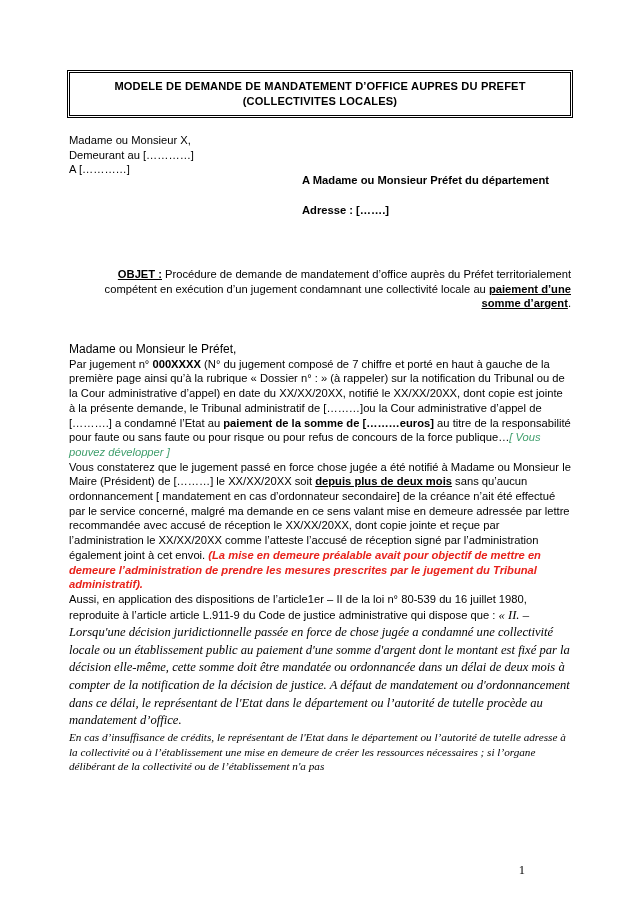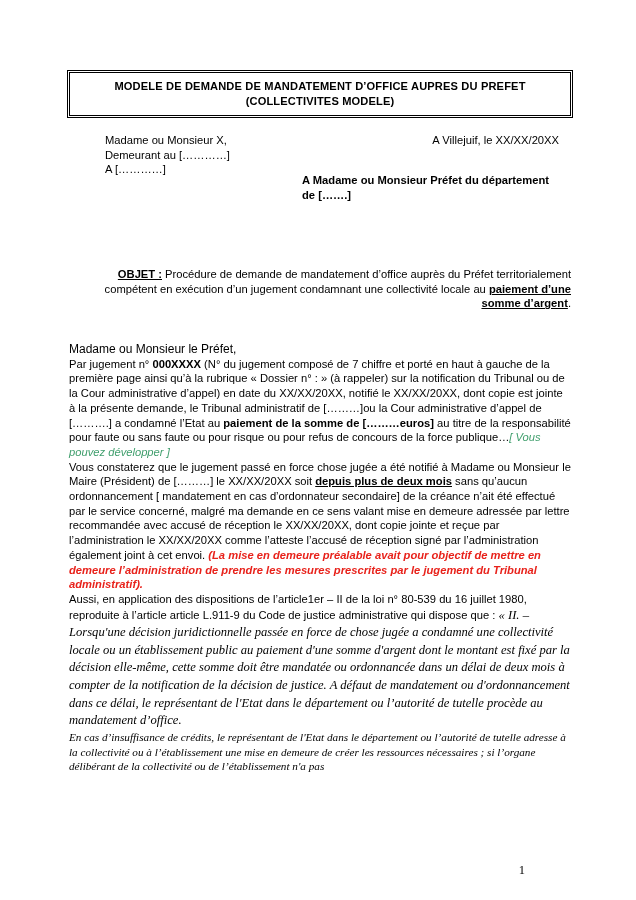--- a/index.html
+++ b/index.html
@@ -51,21 +51,20 @@
   
   .header-block {
     margin-top: 17px;
     position: relative;
     min-height: 108px;
   }
   .sender {
     font-size: 11.2px;
     line-height: 14.6px;
     width: 250px;
-    margin-left: 36px;
   }
   .date-line {
     position: absolute;
     left: 270px;
     top: 0;
     width: 232px;
     text-align: right;
     font-size: 11.2px;
     line-height: 14.6px;
     padding-right: 12px;
@@ -147,33 +146,32 @@
   }
 </style>
 </head>
 <body>
 
 <div class="page">
   <div class="content">
 
     <div class="title-box">
       <div class="title-line">MODELE DE DEMANDE DE MANDATEMENT D’OFFICE AUPRES DU PREFET</div>
-      <div class="title-line">(COLLECTIVITES MODELE)</div>
+      <div class="title-line">(COLLECTIVITES LOCALES)</div>
     </div>
 
     <div class="header-block">
       <div class="sender">
         <div>Madame ou Monsieur X,</div>
         <div>Demeurant au […………]</div>
         <div>A […………]</div>
       </div>
-      <div class="date-line">A Villejuif,  le XX/XX/20XX</div>
       <div class="recipient">
         <div>A Madame ou Monsieur  Préfet du département</div>
-        <div>de […….]</div>
+        <div class="addr">Adresse : […….]</div>
       </div>
     </div>
 
 
     <div class="objet"><span class="bu">OBJET :</span><span> Procédure de demande de mandatement d’office auprès du Préfet territorialement compétent en exécution d’un jugement condamnant une collectivité locale au </span><span class="bu">paiement d’une somme d’argent</span><span>.</span></div>
 
     <div class="salutation">Madame ou Monsieur le Préfet,</div>
 
     <p class="para p-jugement"><span>Par jugement n° </span><b>000XXXX</b><span> (N° du jugement composé de 7 chiffre et porté en haut à gauche de la première page ainsi qu’à la rubrique « Dossier n° : » (à rappeler) sur la notification du Tribunal ou de la Cour administrative d’appel) en date du XX/XX/20XX,  notifié le XX/XX/20XX,  dont copie est jointe à la présente demande, le Tribunal administratif de [………]ou la Cour administrative d’appel  de [……….] a condamné l’Etat au </span><b>paiement de la somme de [………euros]</b><span> au titre de la responsabilité pour faute ou sans faute ou pour risque ou pour refus de concours de la force publique…</span><span class="green">[ </span><span class="green">Vous pouvez développer</span><span class="green"> ]</span></p>
 

